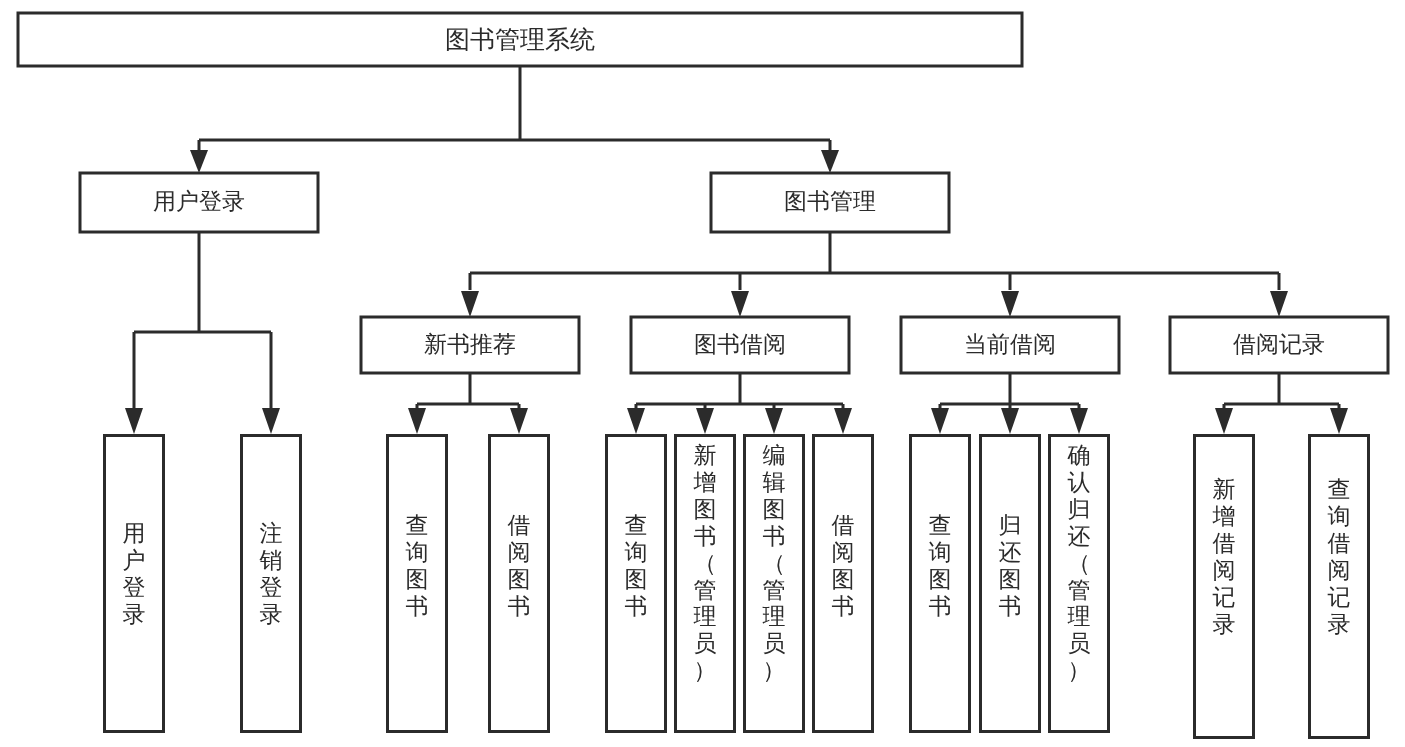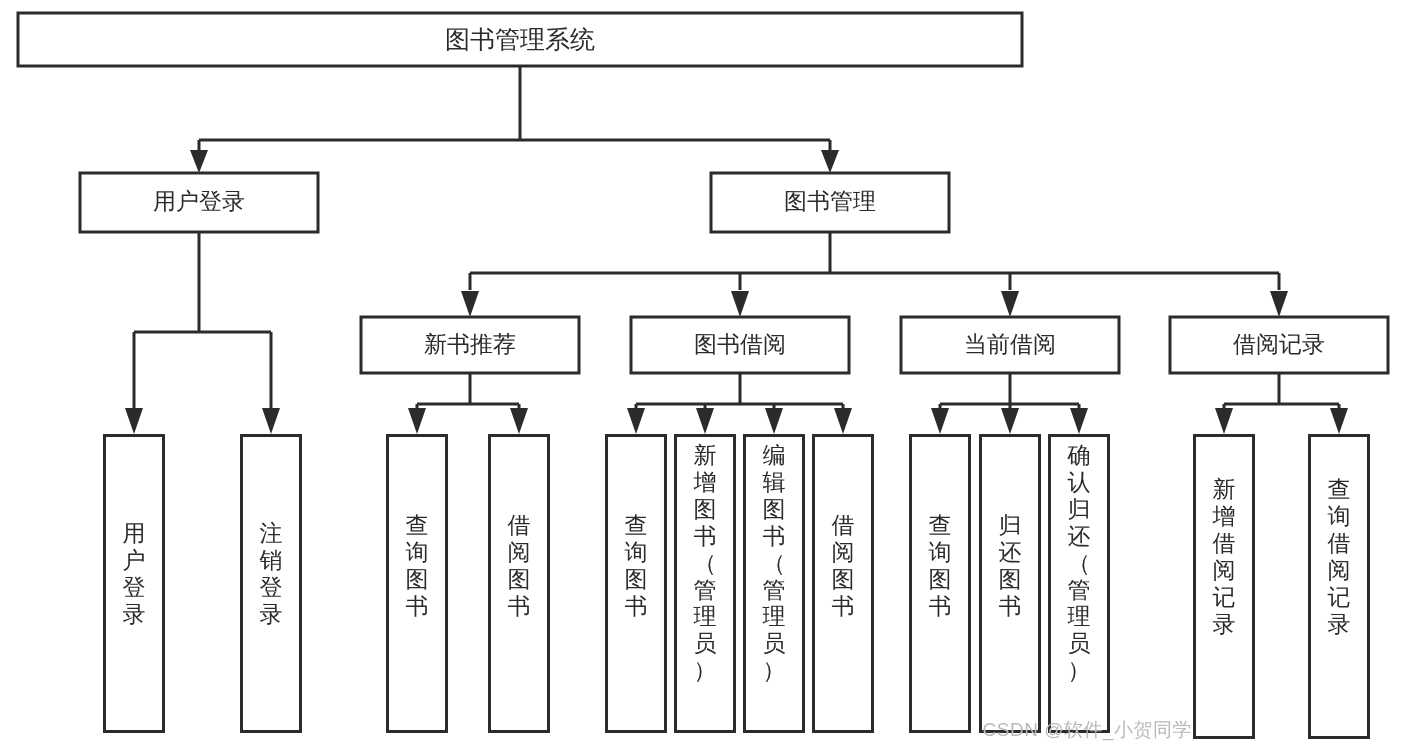--- a/index.html
+++ b/index.html
@@ -153,14 +153,13 @@
     <div class="leaf-box" style="left:1048px;top:434px;width:62px;height:299px;"></div>
     <div class="leaf-text" style="left:1048px;top:442px;width:62px;"><span>确</span><span>认</span><span>归</span><span>还</span><span>（</span><span>管</span><span>理</span><span>员</span><span>）</span></div>
 
     <div class="leaf-box" style="left:1193px;top:434px;width:62px;height:305px;"></div>
     <div class="leaf-text" style="left:1193px;top:476px;width:62px;"><span>新</span><span>增</span><span>借</span><span>阅</span><span>记</span><span>录</span></div>
 
     <div class="leaf-box" style="left:1308px;top:434px;width:62px;height:305px;"></div>
     <div class="leaf-text" style="left:1308px;top:476px;width:62px;"><span>查</span><span>询</span><span>借</span><span>阅</span><span>记</span><span>录</span></div>
   </div>
 
-  <div class="watermark">CSDN @软件_小贺同学</div>
 </div>
 
 </body></html>

